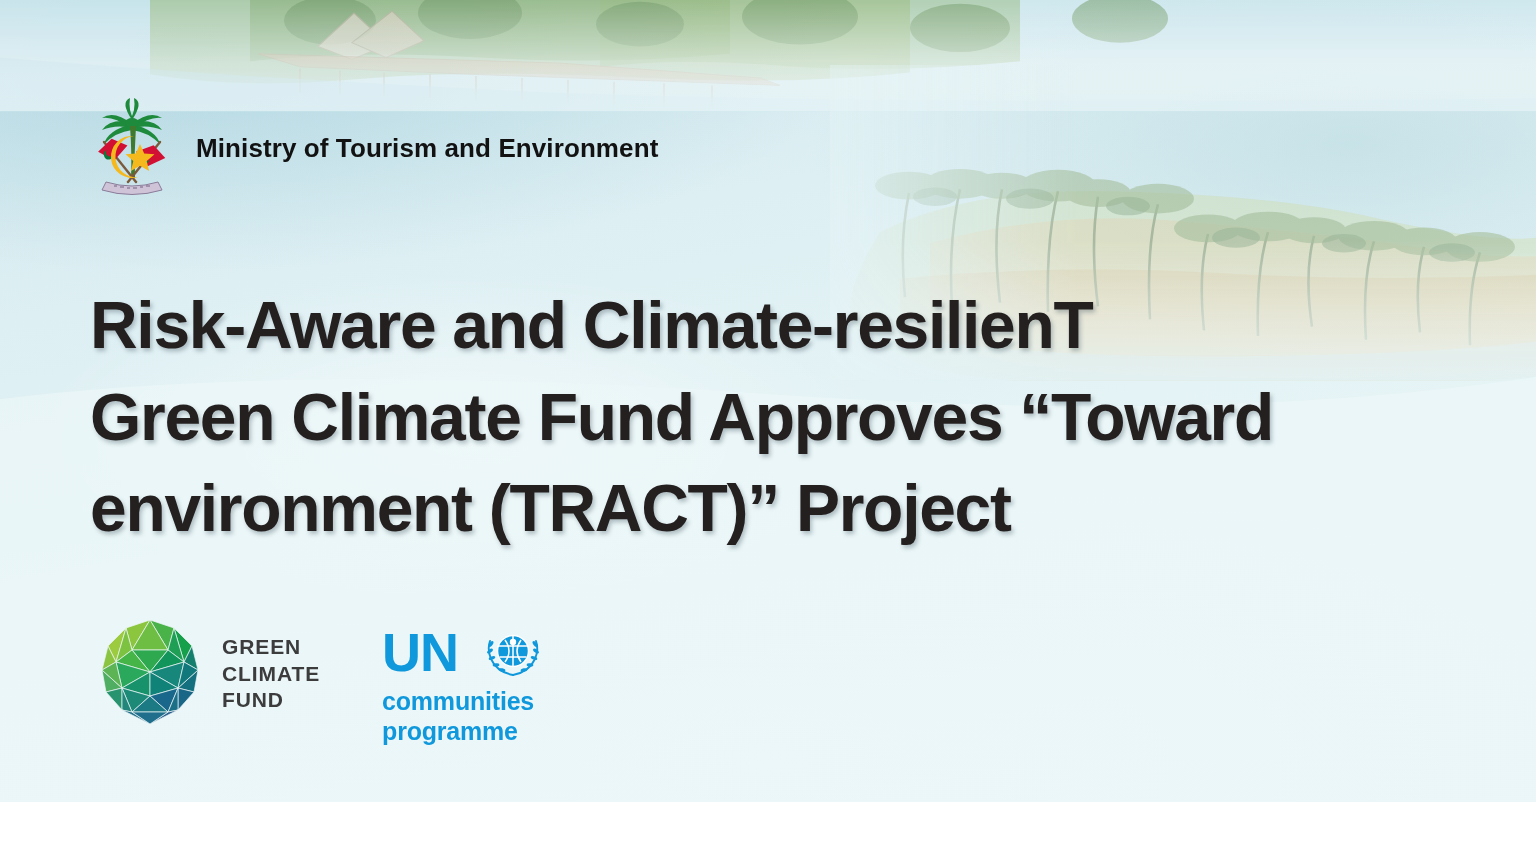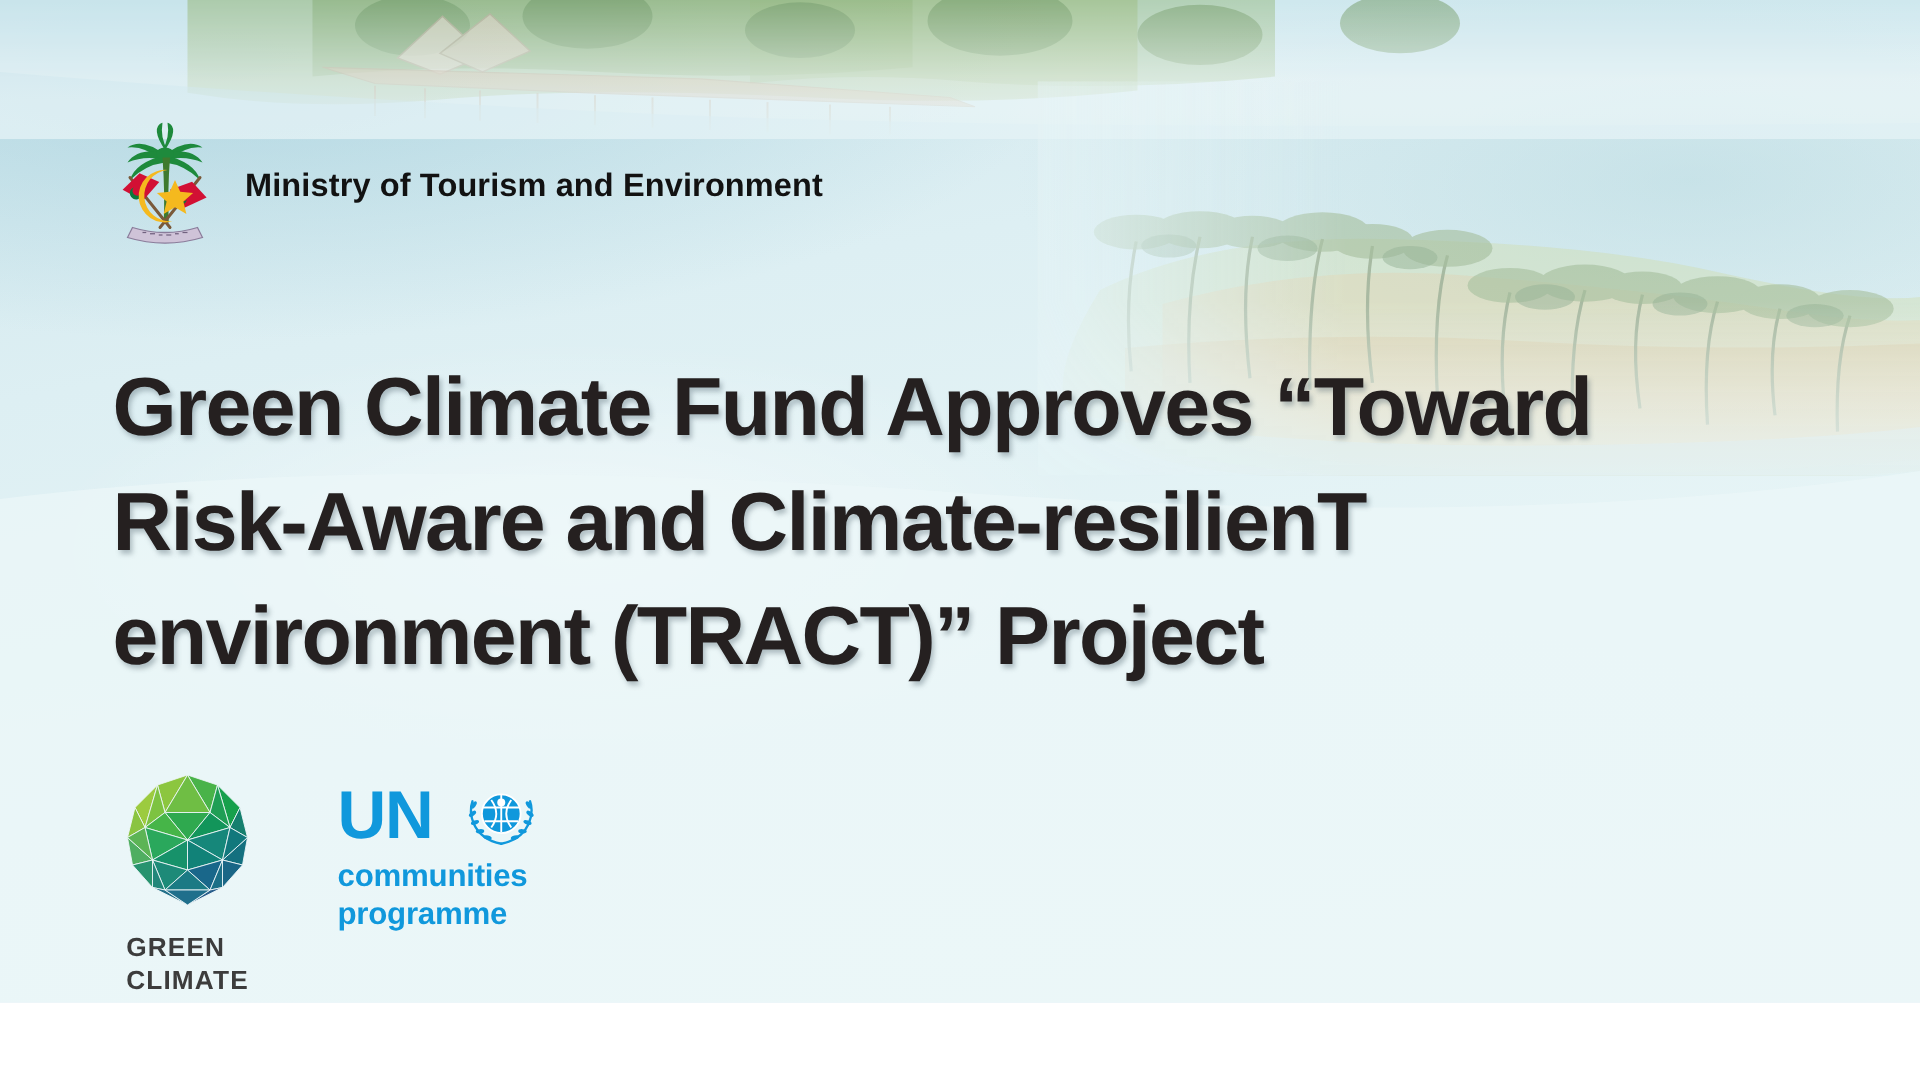--- a/index.html
+++ b/index.html
@@ -47,21 +47,21 @@
     letter-spacing:-1.3px; color:#252020;
     text-shadow:2px 3px 4px rgba(90,110,118,.42);
   }
   .headline .ln { display:block; white-space:nowrap; }
 
   
   .logo-strip {
     position:absolute; left:92px; top:616px;
     display:flex; align-items:flex-start; gap:62px;
   }
-  .gcf-logo { display:flex; align-items:center; gap:14px;flex-direction:column; }
+  .gcf-logo { display:flex; align-items:center; gap:14px; }
   .gcf-mark { width:116px; height:116px; display:block; }
   .gcf-words {
     font-size:21px; font-weight:bold; line-height:1.26;
     color:#3c3c3c; letter-spacing:.9px;
   }
   .gcf-words span { display:block; }
 
   .unep-logo { padding-top:8px; }
   .unep-top { display:flex; align-items:center; gap:26px; }
   .unep-un {
@@ -234,22 +234,22 @@
             <path d="M49 90 h4"></path>
           <path d="M56 89 h3"></path>
             <path d="M62 88 h4"></path>
         </g>
       </g>
     </svg>
     <div class="ministry-name">Ministry of Tourism and Environment</div>
   </div>
 
   <h1 class="headline">
+    <span class="ln">Risk-Aware and Climate-resilienT</span>
     <span class="ln">Green Climate Fund Approves “Toward</span>
-    <span class="ln">Risk-Aware and Climate-resilienT</span>
     <span class="ln">environment (TRACT)” Project</span>
   </h1>
 
   <div class="logo-strip">
 
     <div class="gcf-logo">
       <svg class="gcf-mark" viewBox="0 0 116 116">
         <g stroke="#eef6f8" stroke-width=".7">
           <polygon points="58,4 34,12 40,34" fill="#8cc63f"></polygon>
           <polygon points="58,4 82,12 76,34" fill="#49b349"></polygon>

